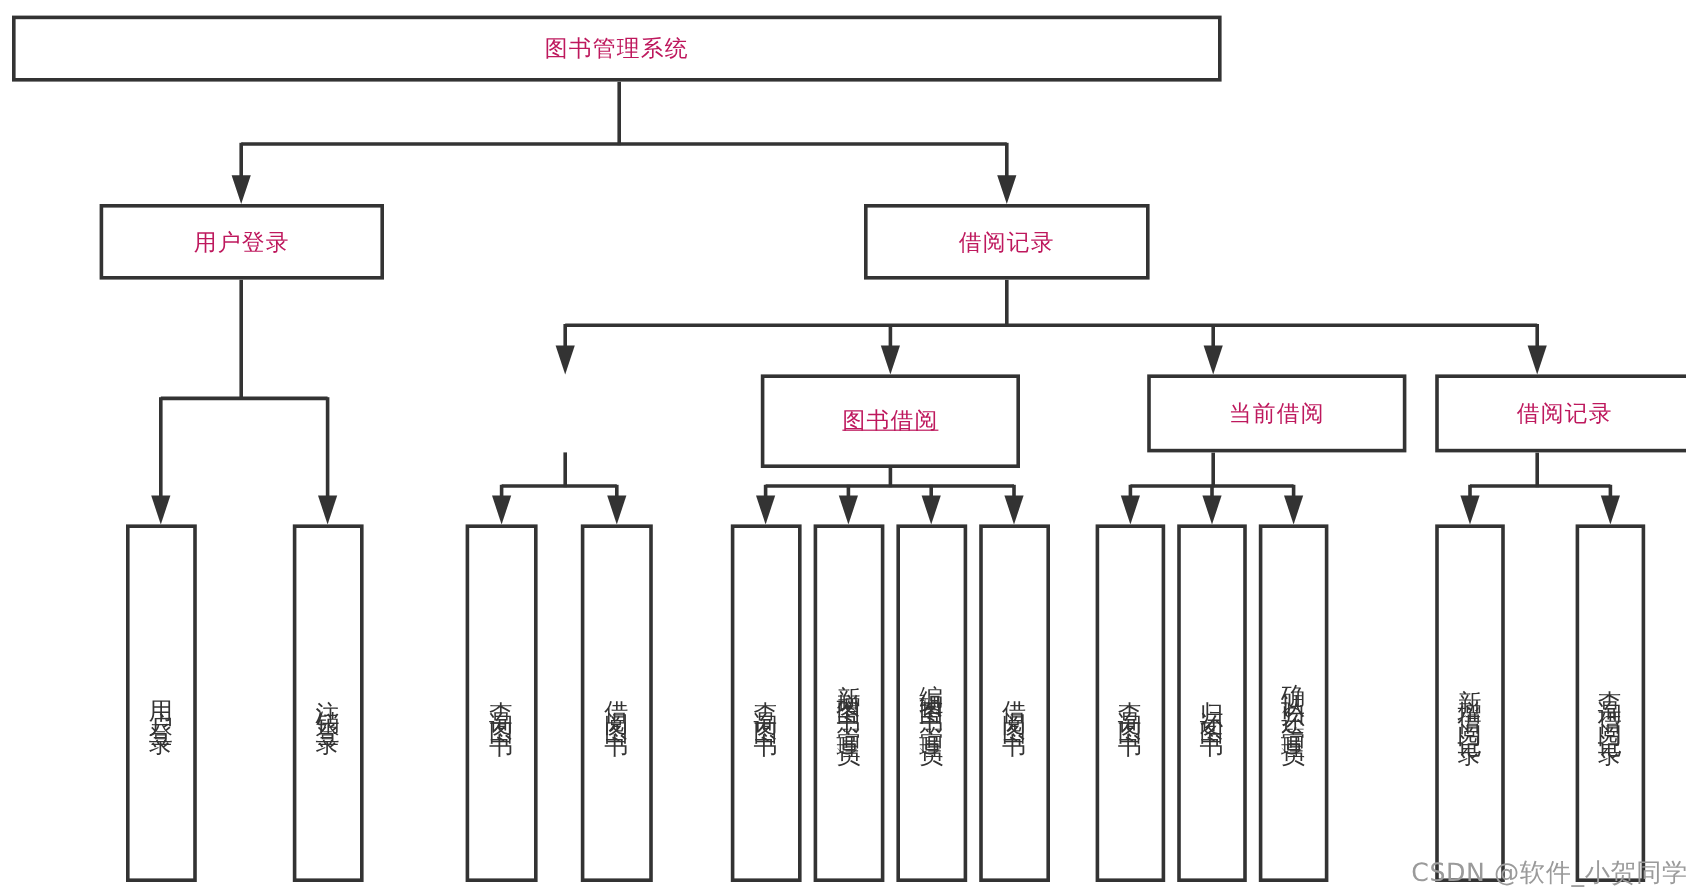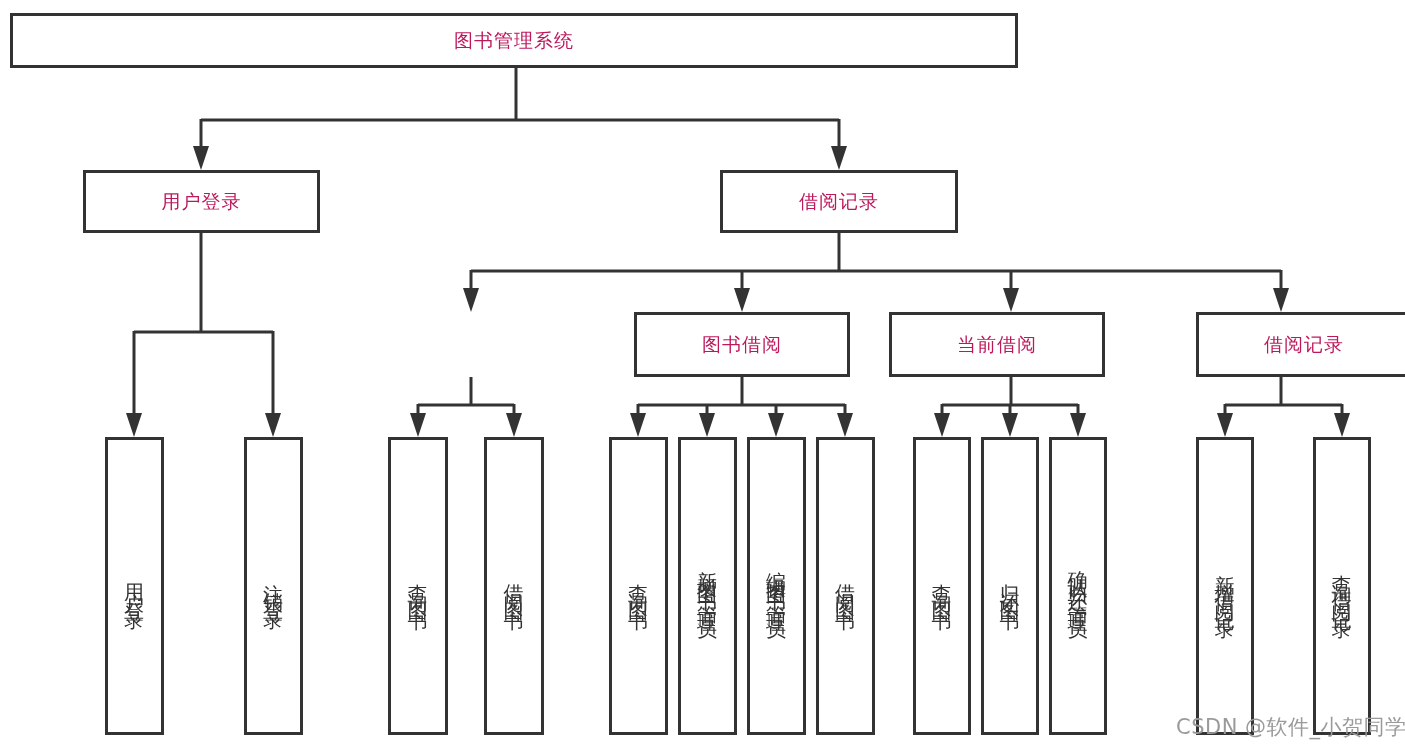--- a/index.html
+++ b/index.html
@@ -140,24 +140,24 @@
     <span>图书管理系统</span>
   </div>
 
   <div class="node" style="left:83px; top:170px; width:237px; height:63px;">
     <span>用户登录</span>
   </div>
   <div class="node" style="left:720px; top:170px; width:238px; height:63px;">
     <span>借阅记录</span>
   </div>
 
-  <div class="node" style="left:634px; top:312px; width:216px; height:65px;">
+  <div class="node" style="left:634px; top:312px; width:216px; height:78px;text-decoration:underline;">
     <span>图书借阅</span>
   </div>
-  <div class="node" style="left:889px; top:312px; width:216px; height:65px;">
+  <div class="node" style="left:956px; top:312px; width:216px; height:65px;">
     <span>当前借阅</span>
   </div>
   <div class="node" style="left:1173px; top:312px; width:216px; height:65px;margin-left:23px;">
     <span>借阅记录</span>
   </div>
 
   <div class="leaf" style="left:105px; top:437px; width:59px; height:298px;">
     <span>用户登录</span>
   </div>
   <div class="leaf" style="left:244px; top:437px; width:59px; height:298px;">

